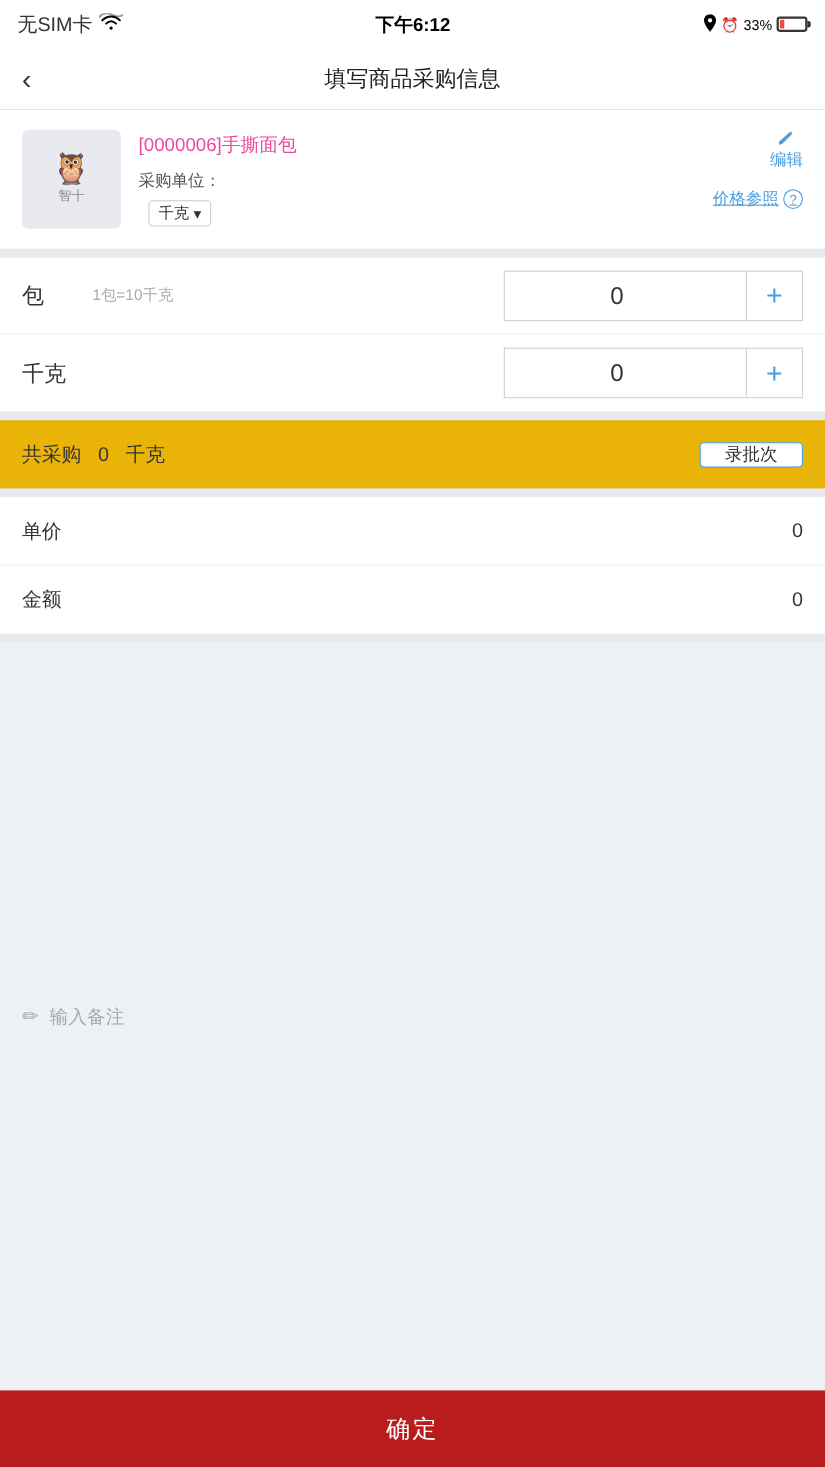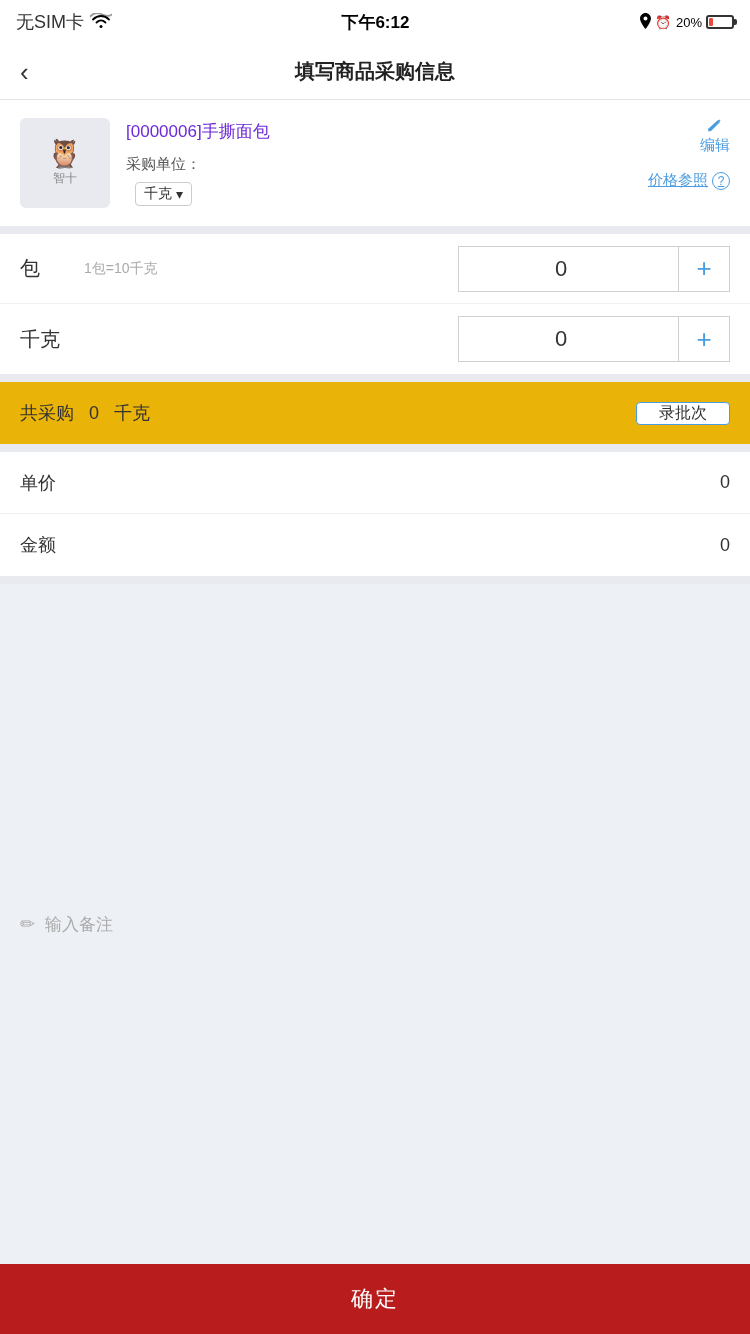--- a/index.html
+++ b/index.html
@@ -54,21 +54,21 @@
       font-size: 26px;
       color: #333;
       cursor: pointer;
       line-height: 1;
     }
     .nav-title {
       position: absolute;
       left: 50%;
       transform: translateX(-50%);
       font-size: 20px;
-      font-weight: 700;
+      font-weight: 400;
       color: #222;
     }
 
     
     .product-card {
       background: #fff;
       padding: 18px 20px;
       display: flex;
       align-items: center;
       gap: 16px;
@@ -96,21 +96,21 @@
     .product-logo-text {
       font-size: 12px;
       color: #888;
       margin-top: 2px;
     }
     .product-info {
       flex: 1;
     }
     .product-name {
       font-size: 17px;
-      color: #6d28d9;
+      color: #ec4899;
       font-weight: 500;
       margin-bottom: 12px;
     }
     .product-meta {
       display: flex;
       align-items: center;
       justify-content: space-between;
     }
     .purchase-unit {
       display: flex;
@@ -305,21 +305,21 @@
     </span>
   </div>
   <div class="status-center">下午6:12</div>
   <div class="status-right">
     <span>
       <svg width="13" height="16" viewBox="0 0 13 16" fill="#000">
           <path d="M6.5 0C3.5 0 1 2.5 1 5.5c0 4 5.5 10.5 5.5 10.5S12 9.5 12 5.5C12 2.5 9.5 0 6.5 0zm0 7.5a2 2 0 110-4 2 2 0 010 4z"></path>
         </svg>
     </span>
     <span>⏰</span>
-    <span>20%</span>
+    <span>33%</span>
     <div class="battery-icon">
       <div class="battery-fill"></div>
     </div>
   </div>
 </div>
 
 <div class="nav-bar">
   <span class="nav-back">‹</span>
   <span class="nav-title">填写商品采购信息</span>
 </div>

